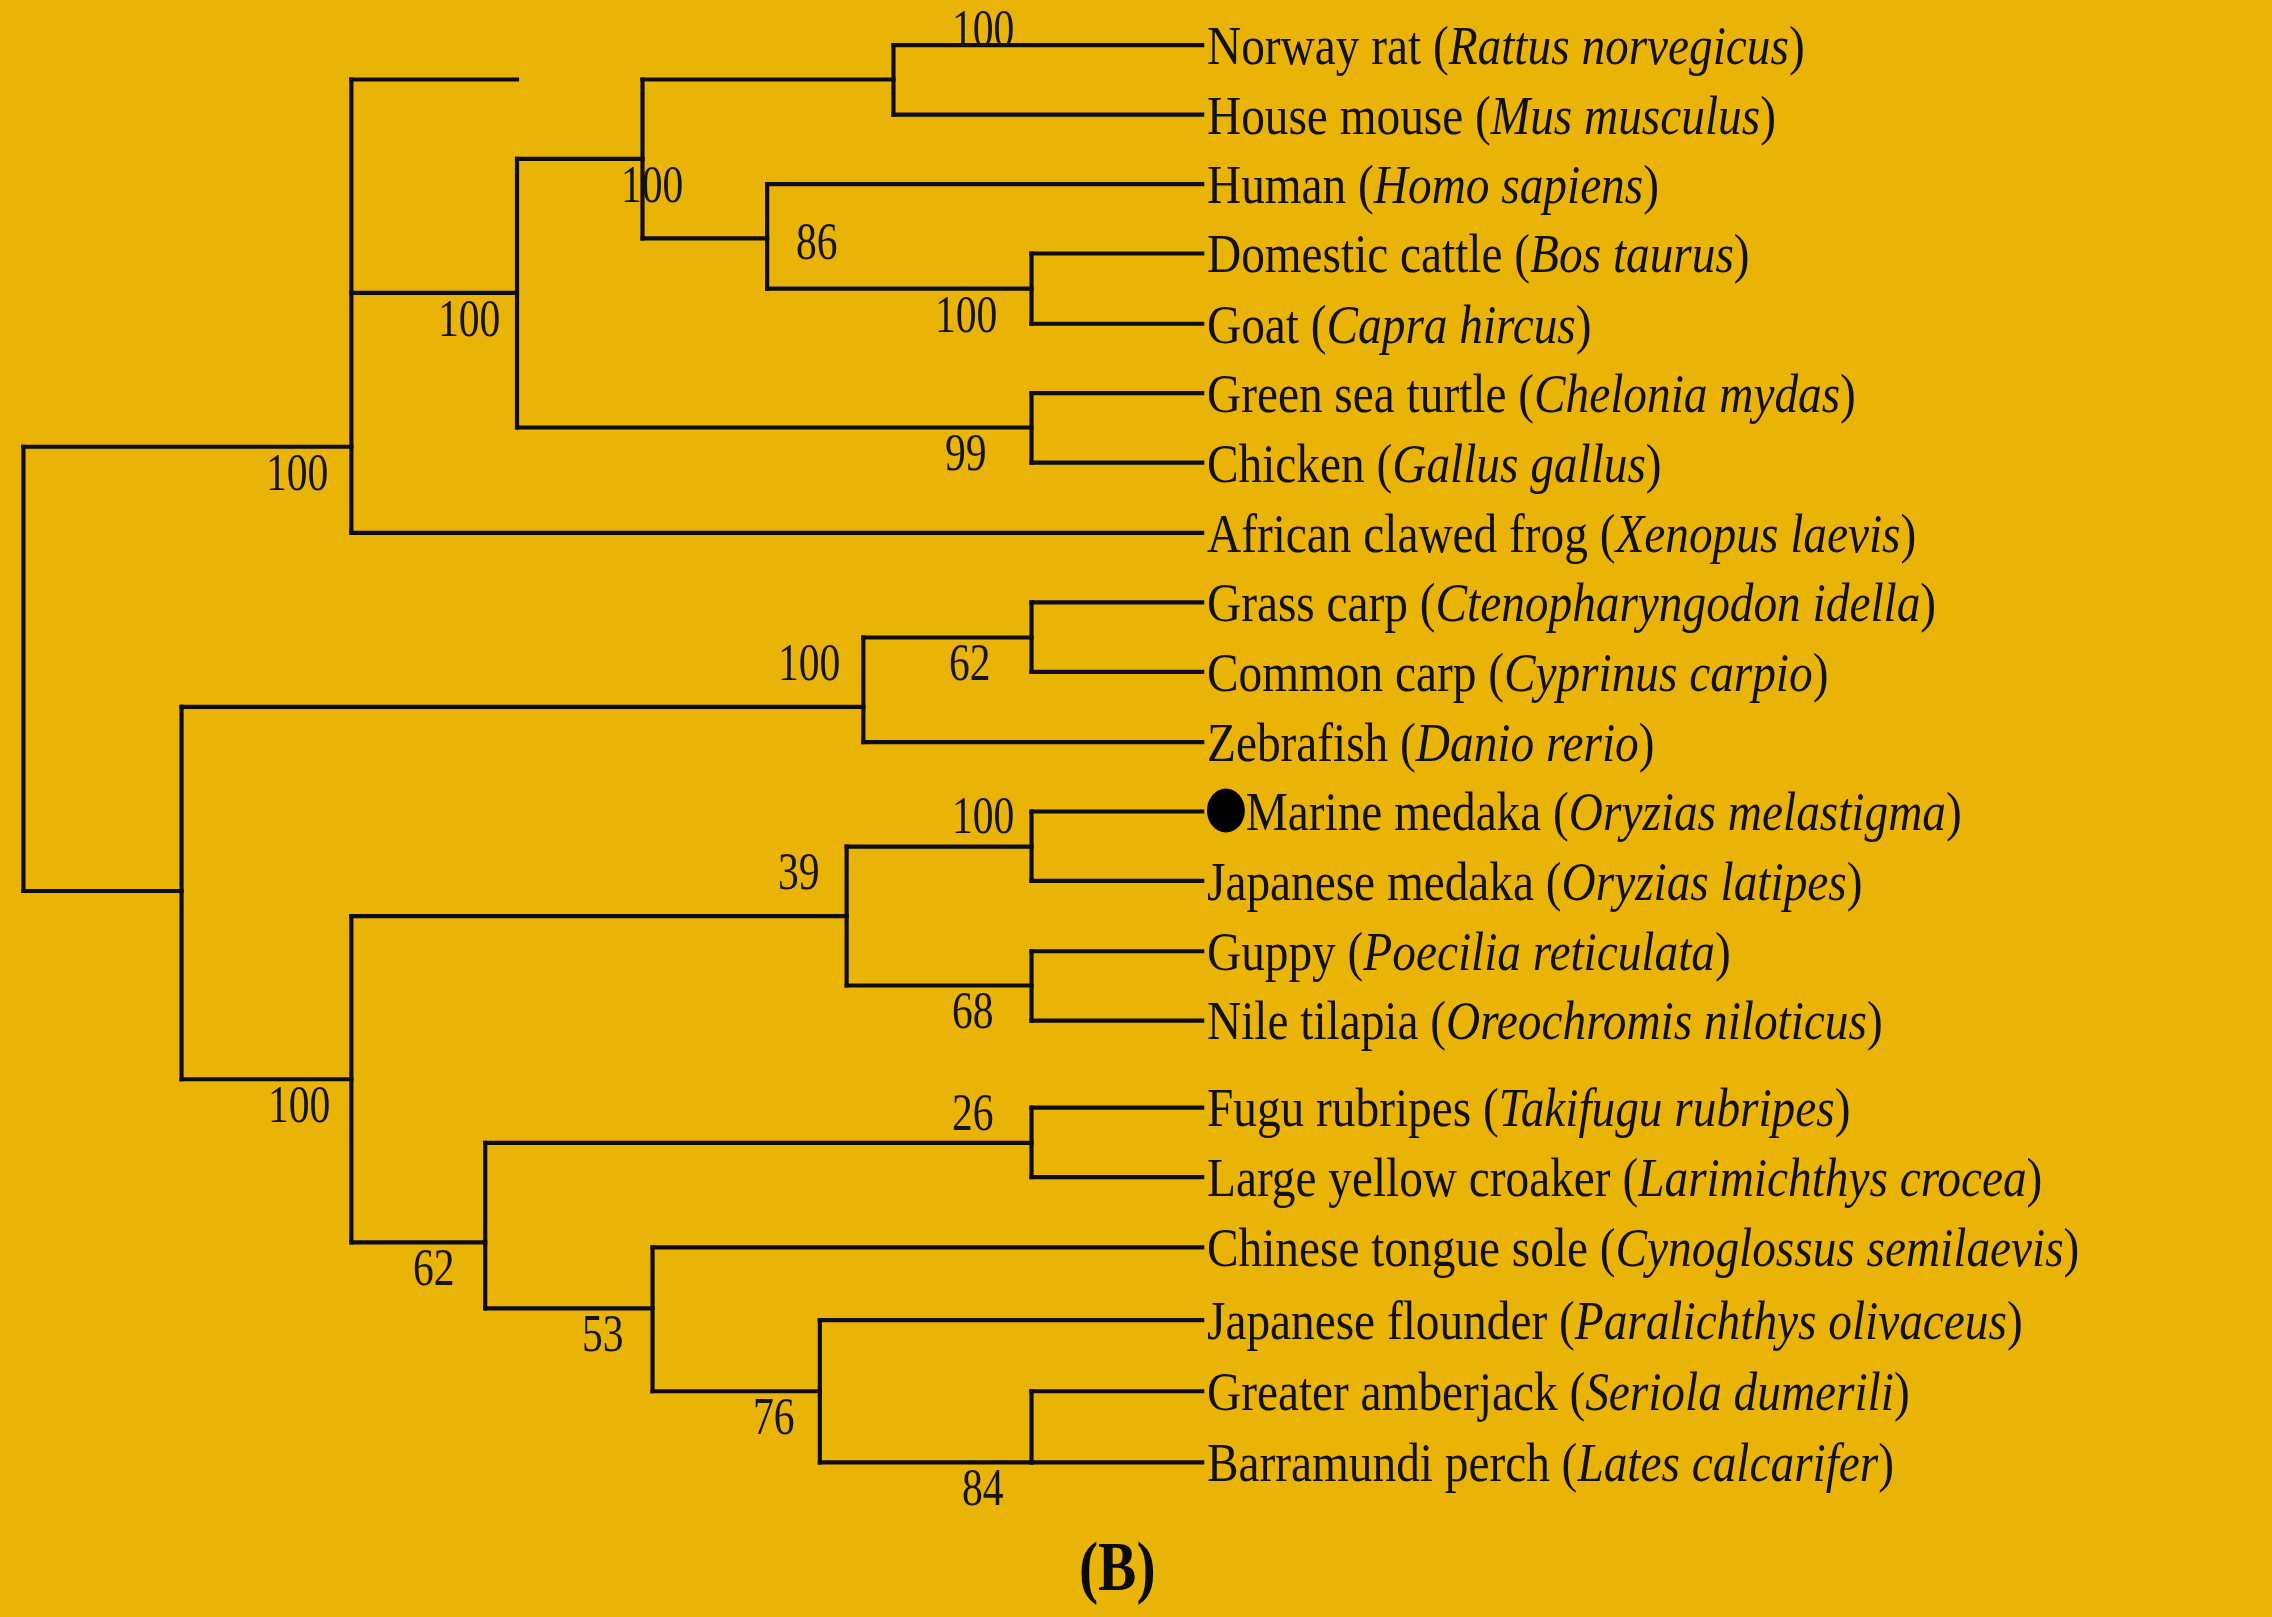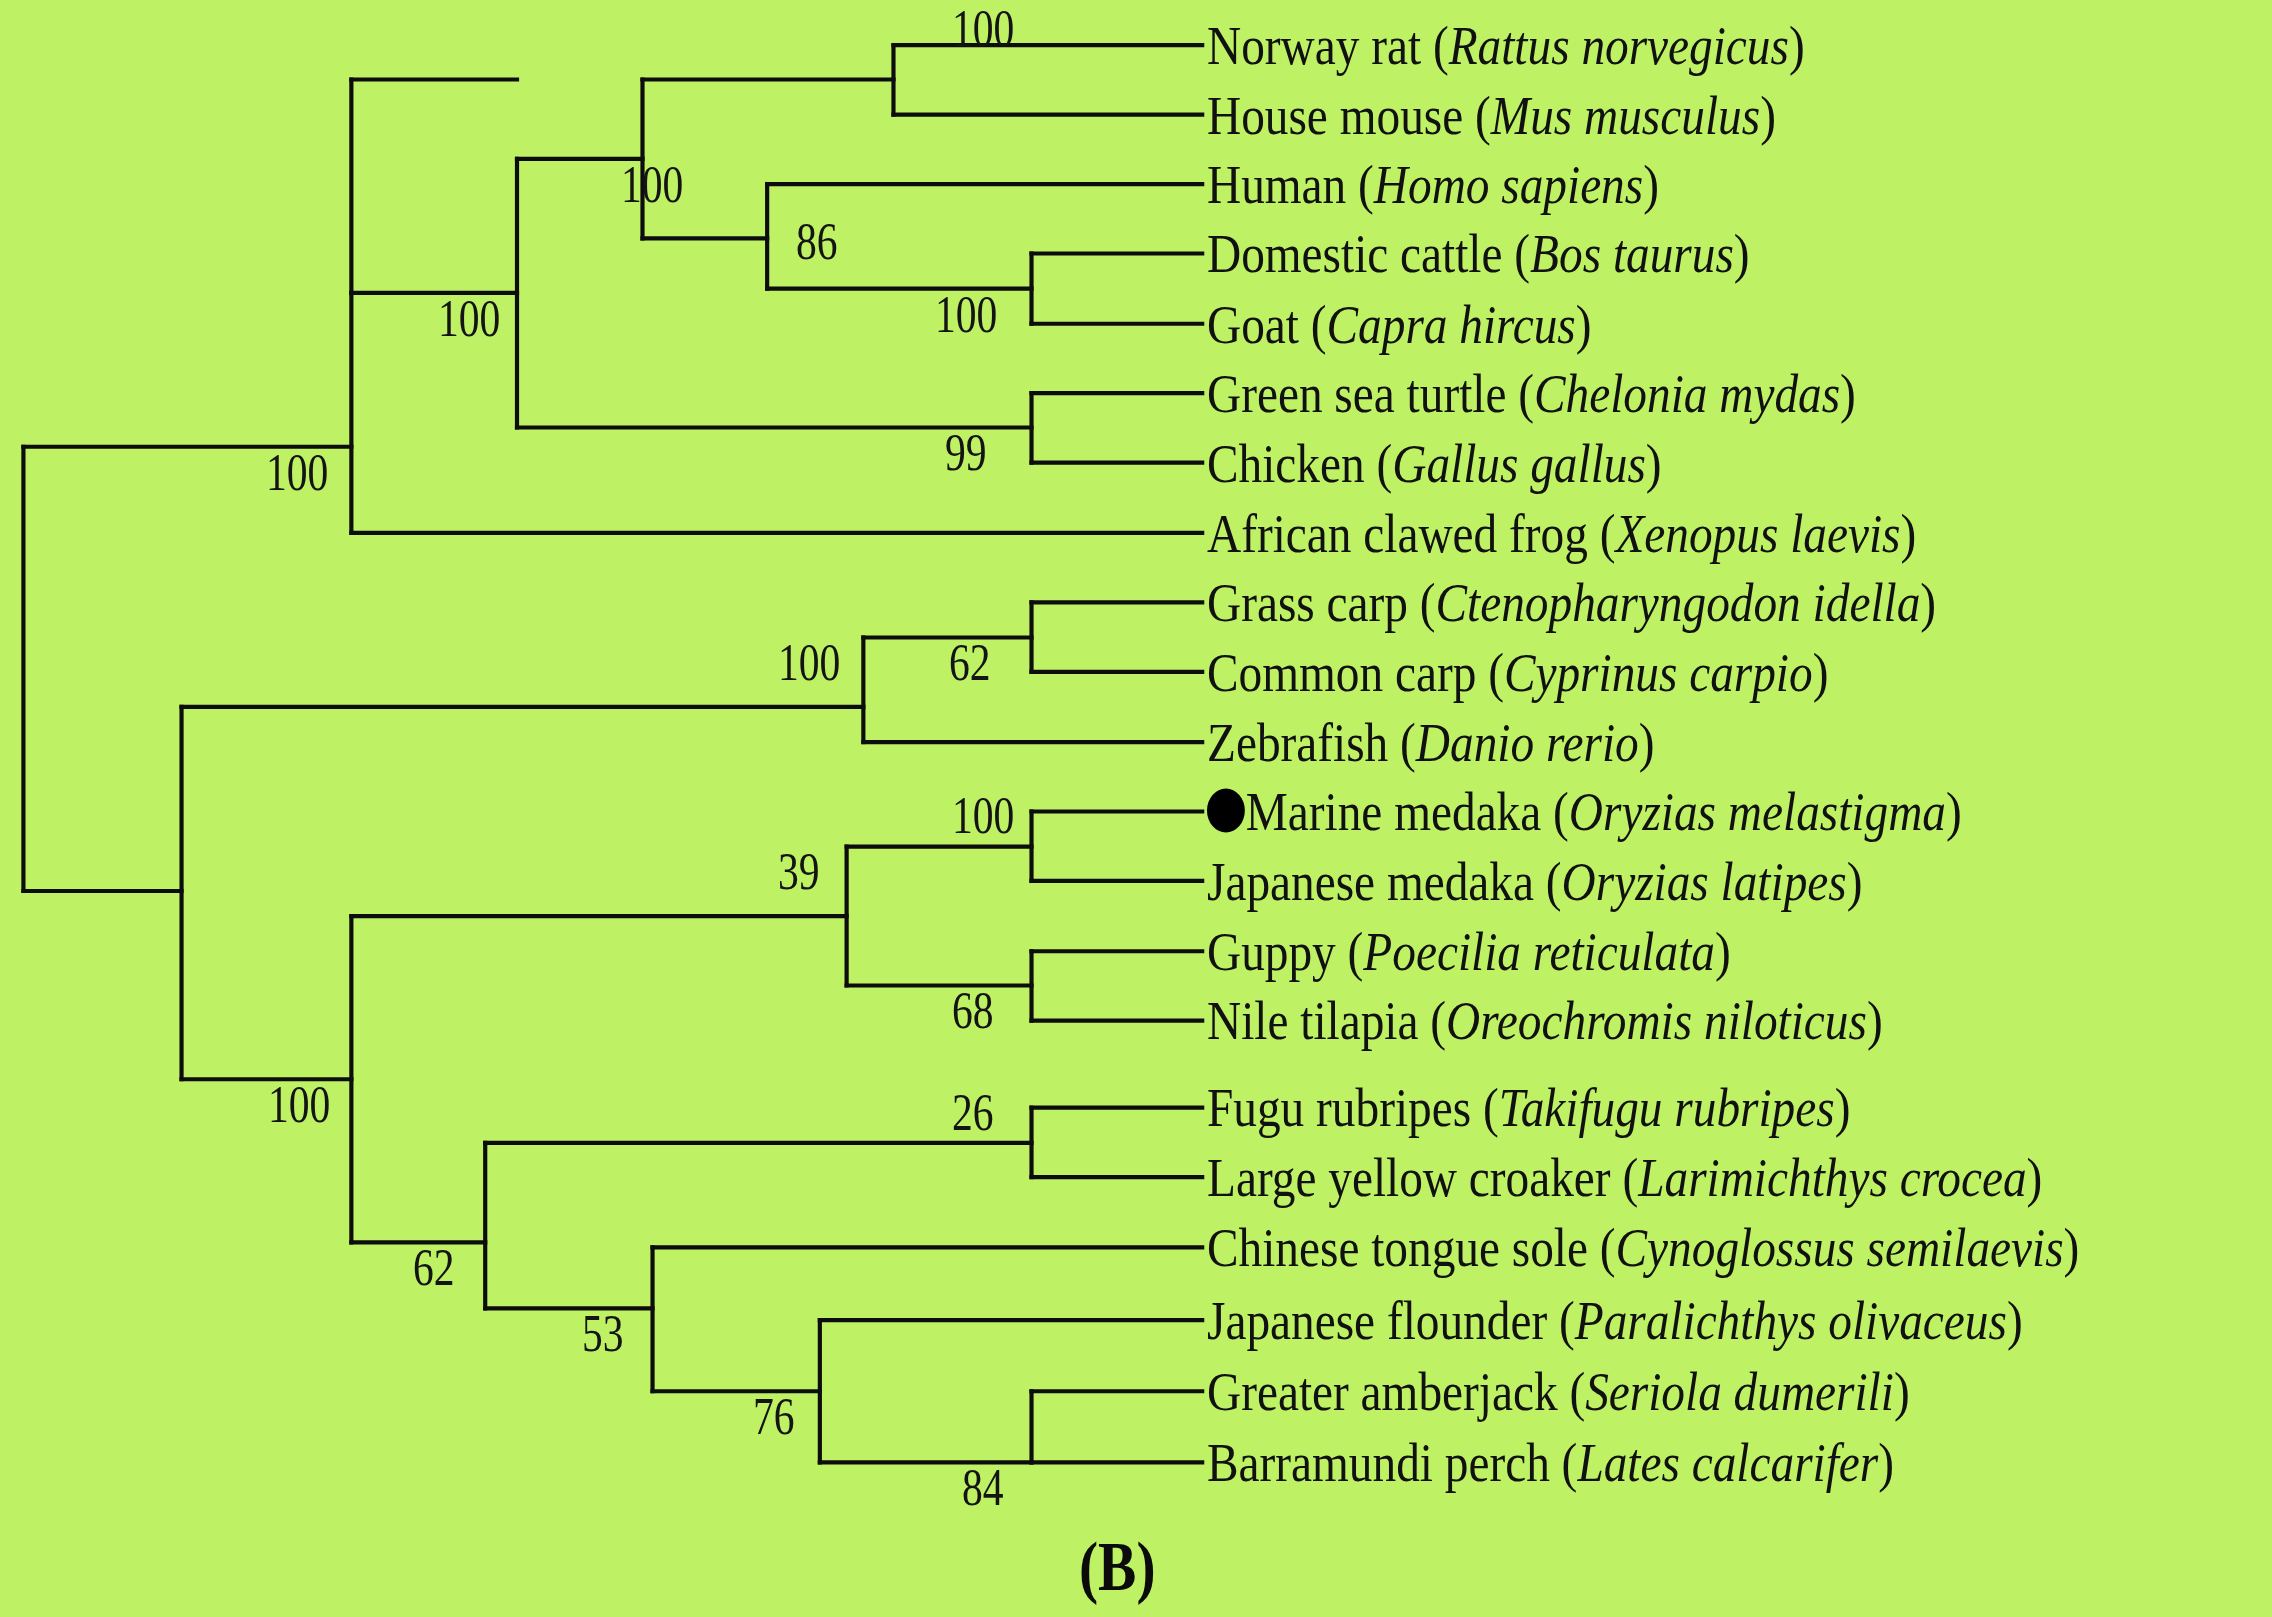--- a/index.html
+++ b/index.html
@@ -4,21 +4,21 @@
 <style>
   html, body {
     margin: 0;
     padding: 0;
     background: #ffffff;
   }
   #page {
     position: relative;
     width: 2273px;
     height: 1618px;
-    background: #bef264;
+    background: #eab308;
     overflow: hidden;
     font-family: "Liberation Serif", "DejaVu Serif", serif;
   }
   #tree-svg {
     position: absolute;
     left: 0;
     top: 0;
     width: 2273px;
     height: 1618px;
   }

